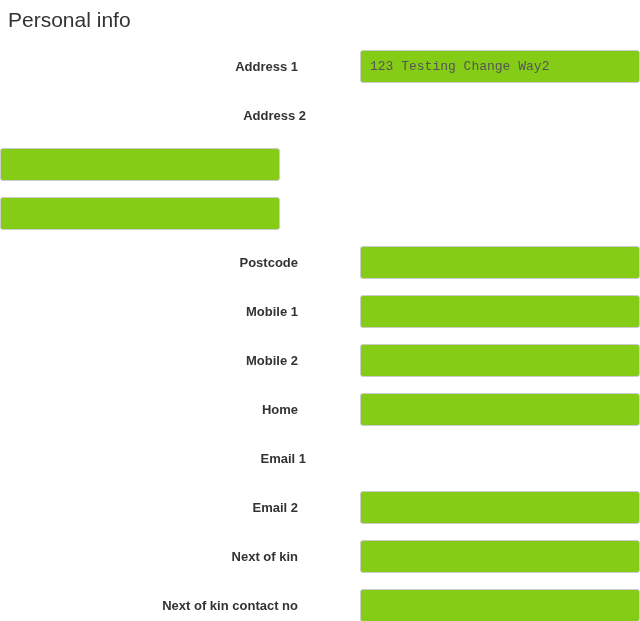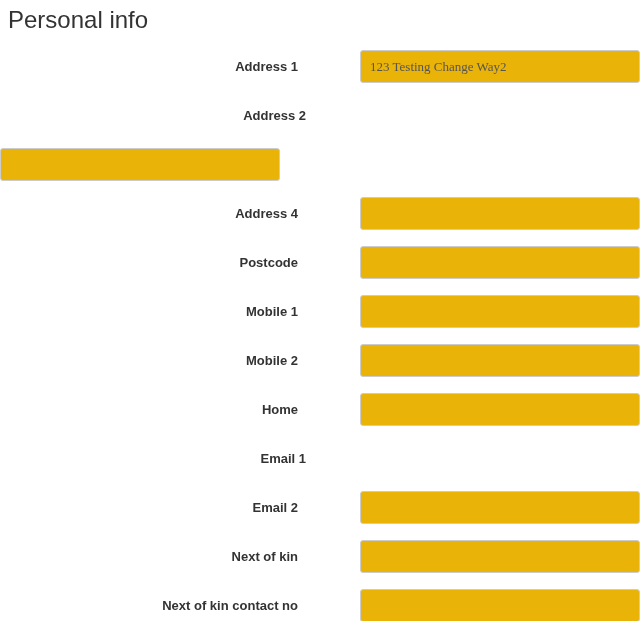--- a/index.html
+++ b/index.html
@@ -11,21 +11,21 @@
     background: #ffffff;
     font-family: "Liberation Sans", sans-serif;
   }
   .page {
     width: 640px;
     height: 621px;
     position: relative;
     overflow: hidden;
   }
   .page-title {
-    font-size: 24px;
+    font-size: 21px;
     font-weight: 400;
     color: #333333;
     margin: 0;
     padding: 6px 0 0 8px;
     line-height: 28px;
   }
   .form {
     margin-top: 8px;
   }
   .form-row {
@@ -44,25 +44,25 @@
     white-space: nowrap;
   }
   .form-field {
     flex: 0 0 auto;
   }
   .form-field input {
     width: 280px;
     height: 33px;
     padding: 6px 9px;
     font-size: 13px;
-    font-family: Liberation Serif, serif;
+    font-family: Liberation Mono, monospace;
     color: #555555;
     border: 1px solid #cccccc;
     border-radius: 3px;
-    background: #eab308;
+    background: #84cc16;
     outline: none;
   }
 </style>
 </head>
 <body>
 
 <div class="page">
   <h1 class="page-title">Personal info</h1>
 
   <div class="form">
@@ -78,21 +78,20 @@
       <div class="form-label">Address 2</div>
     </div>
 
     <div class="form-row">
       <div class="form-field">
         <input type="text" value="" style="">
       </div>
     </div>
 
     <div class="form-row">
-      <div class="form-label">Address 4</div>
       <div class="form-field">
         <input type="text" value="" style="">
       </div>
     </div>
 
     <div class="form-row">
       <div class="form-label">Postcode</div>
       <div class="form-field">
         <input type="text" value="" style="">
       </div>

